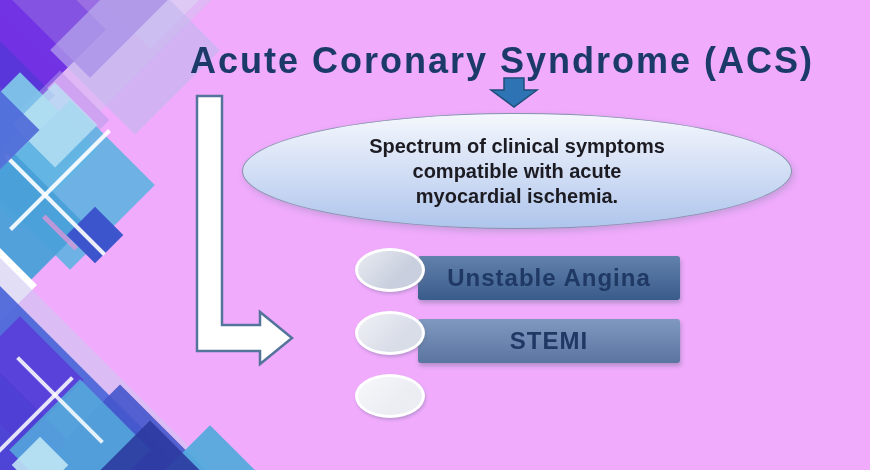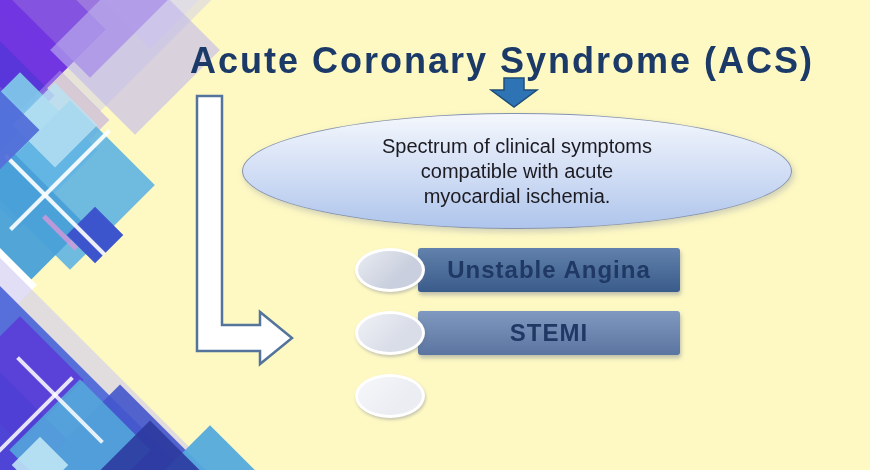--- a/index.html
+++ b/index.html
@@ -1,17 +1,17 @@
 <!DOCTYPE html>
 <html><head>
 <meta charset="utf-8">
 <style>
   html,body{margin:0;padding:0;background:#888;}
   .slide{
-    position:relative;width:870px;height:470px;background:#fef9c3;
+    position:relative;width:870px;height:470px;background:#f0abfc;
     overflow:hidden;font-family:"Liberation Sans",sans-serif;
   }
   
   .mosaic{position:absolute;inset:0;pointer-events:none;}
   .dm{position:absolute;display:block;transform:rotate(45deg);}
   
   .arrows{position:absolute;left:0;top:0;pointer-events:none;}
   
   .title{
     position:absolute;left:132px;top:40px;width:740px;
@@ -21,27 +21,27 @@
   
   .ellipse{
     position:absolute;left:242px;top:113px;width:548px;height:114px;
     border-radius:50%;border:1px solid #8593AC;
     background:linear-gradient(180deg,#F4F7FC 0%,#D6E1F6 45%,#AFC5EC 100%);
     box-shadow:2px 3px 6px rgba(120,130,160,0.35);
     display:flex;align-items:center;justify-content:center;
   }
   .ellipse-text{
     white-space:pre-line;text-align:center;
-    font-size:20px;font-weight:400;line-height:1.25;color:#1C1B22;
+    font-size:20px;font-weight:700;line-height:1.25;color:#1C1B22;
   }
   
   .rows{position:absolute;left:355px;top:0;width:340px;height:470px;}
   .row{position:absolute;left:0;width:330px;height:44px;}
   .bar{
-    position:absolute;left:63px;top:0;width:262px;height:44px;
+    position:absolute;left:63px;top:8px;width:262px;height:44px;
     border-radius:3px;
     background-image:linear-gradient(180deg,rgba(255,255,255,0.18),rgba(0,0,0,0.10));
     box-shadow:1px 3px 4px rgba(90,100,130,0.40);
     display:flex;align-items:center;justify-content:center;
   }
   .bar-label{
     font-size:24px;font-weight:bold;letter-spacing:1px;white-space:nowrap;
   }
   .circle{
     position:absolute;left:0;top:0;width:70px;height:44px;

